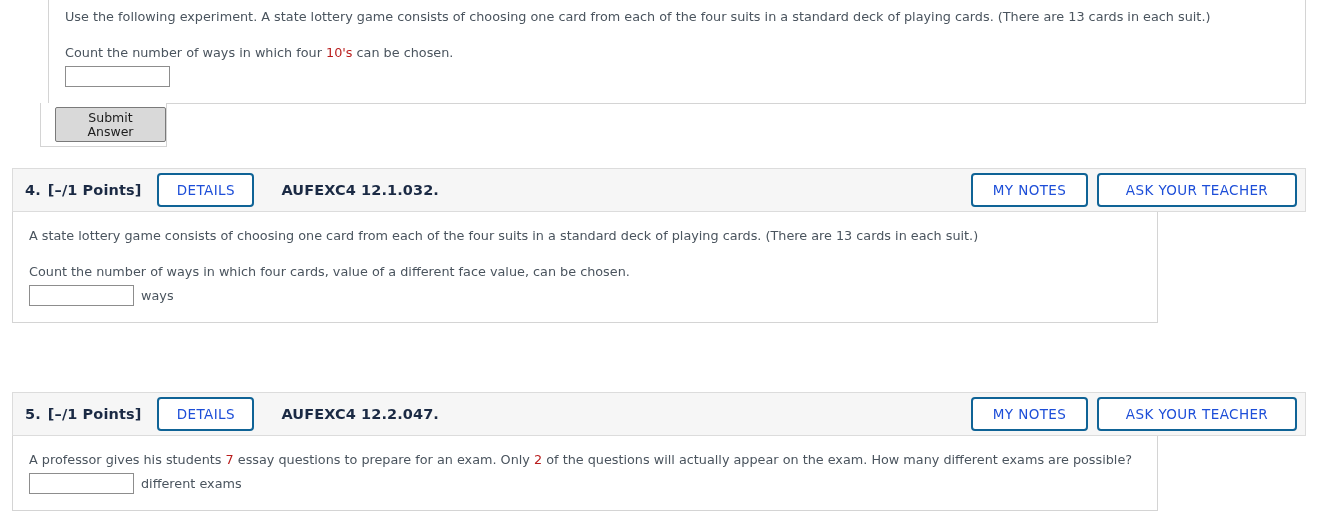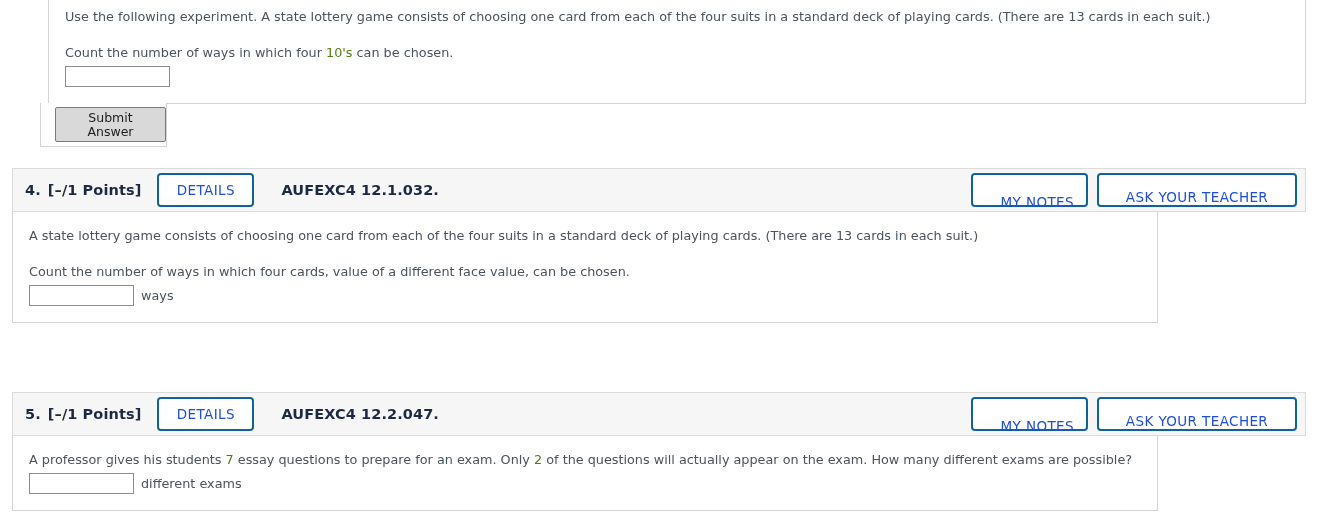--- a/index.html
+++ b/index.html
@@ -79,22 +79,22 @@
     letter-spacing: .1px;
   }
 
   .q-header-right {
     margin-left: auto;
     display: flex;
     gap: 9px;
     align-items: center;
   }
 
-  .btn-notes { width: 117px; text-align: right; padding: 12px; }
-  .btn-teacher { width: 200px; text-align: center; padding: 7px; }
+  .btn-notes { width: 117px; text-align: center; padding: 0; }
+  .btn-teacher { width: 200px; text-align: center; padding: 0; }
 
   
   .q-body {
     width: 1146px;
     border: 1px solid #d4d4d4;
     border-top: none;
     box-sizing: border-box;
     background: #ffffff;
     padding: 14px 16px 16px 16px;
   }
@@ -125,21 +125,21 @@
     padding: 0 3px;
     outline: none;
   }
 
   .unit-label {
     font-size: 12.8px;
     color: #4a545e;
     margin-left: 7px;
   }
 
-  .hl-red { color: #4d7c0f; text-align: center; }
+  .hl-red { color: #b91c1c; text-align: center; }
 
   
   #top-panel {
     position: absolute;
     left: 48px;
     top: -46px;
     width: 1258px;
     height: 150px;
     border: 1px solid #d4d4d4;
     box-sizing: border-box;

